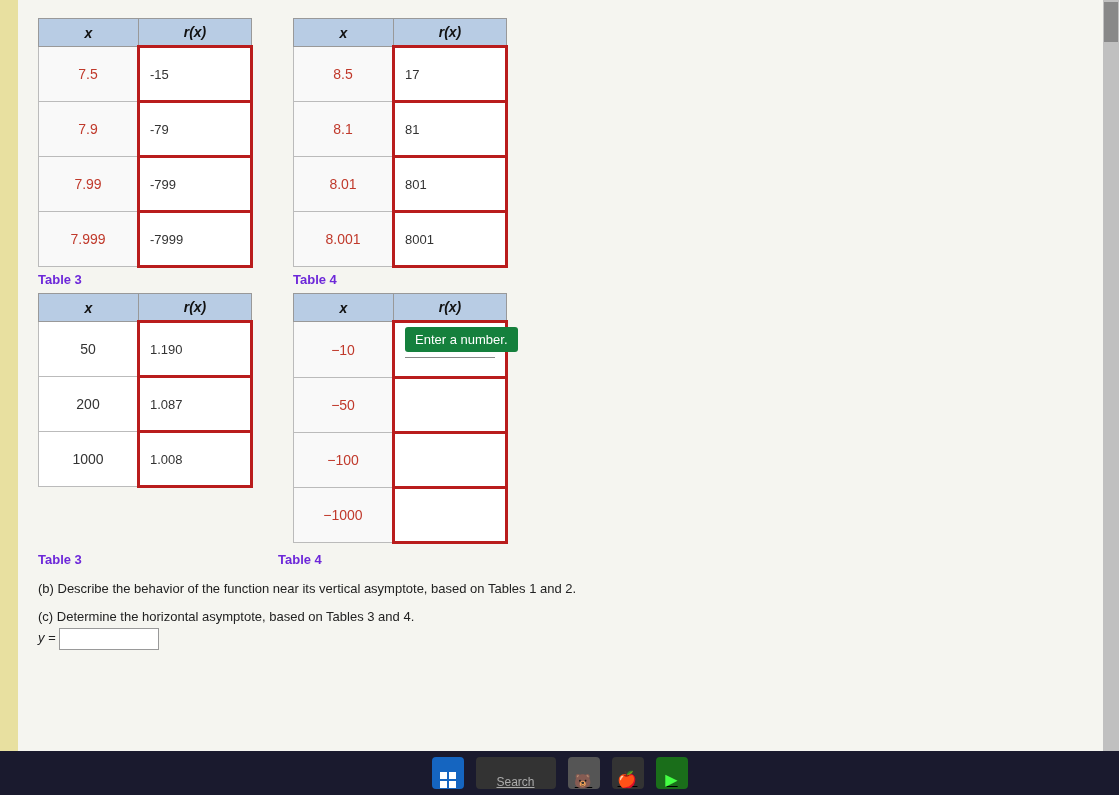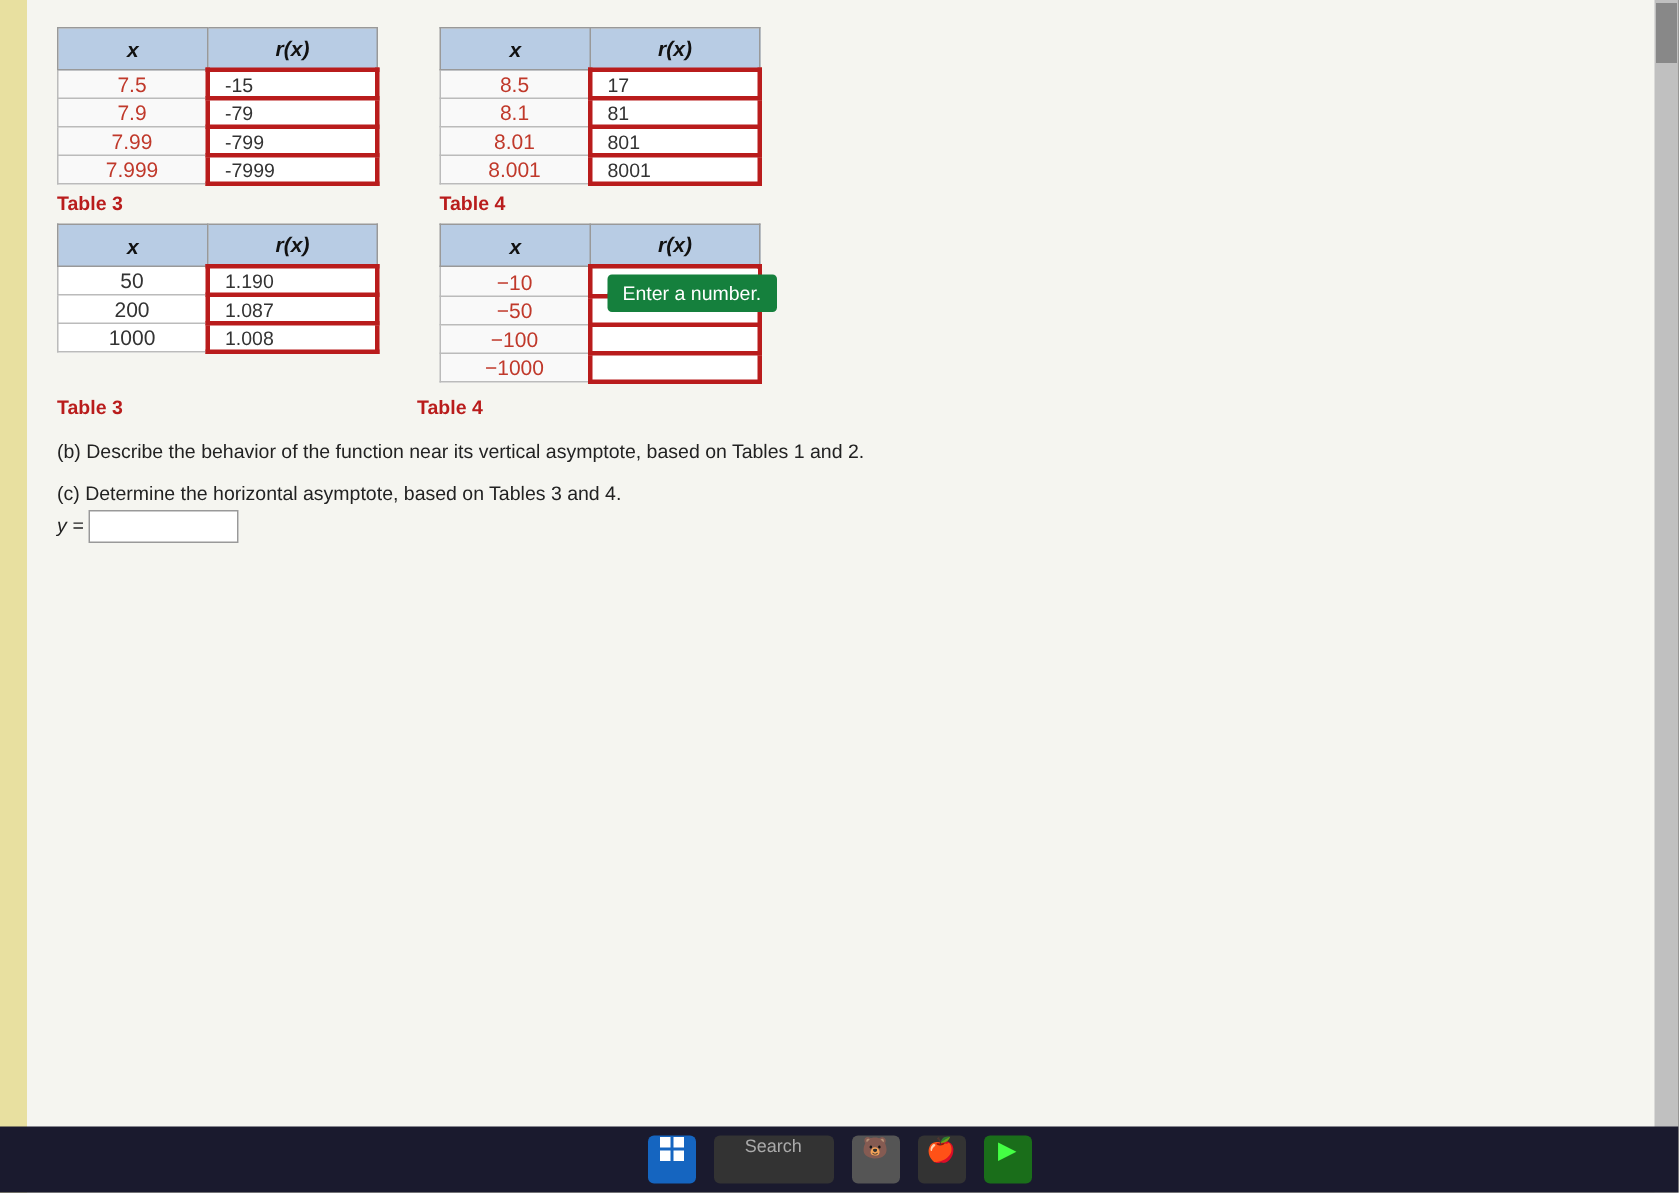--- a/index.html
+++ b/index.html
@@ -48,42 +48,42 @@
 
     .table-container {
       display: flex;
       flex-direction: column;
     }
 
     .table-label {
       font-size: 13px;
       font-weight: bold;
       margin-top: 4px;
-      color: #b91c1c;
+      color: #6d28d9;
     }
 
     table {
       border-collapse: collapse;
       min-width: 200px;
     }
 
     th {
       background: #b8cce4;
       border: 1px solid #999;
       padding: 5px 20px;
       font-style: italic;
       font-size: 14px;
       color: #111;
       text-align: center;
       min-width: 100px;
     }
 
     td {
       border: 1px solid #bbb;
-      padding: 0 10px;
+      padding: 18px 10px;
       text-align: center;
       font-size: 14px;
       color: #333;
       background: #fff;
     }
 
     td.x-col {
       color: #c0392b;
       background: #f9f9f9;
     }
@@ -195,23 +195,24 @@
       justify-content: center;
       gap: 12px;
       z-index: 20;
     }
 
     .taskbar-icon {
       width: 32px;
       height: 32px;
       border-radius: 4px;
       display: flex;
-      align-items: flex-start;
+      align-items: flex-end;
       justify-content: center;
       font-size: 18px;
+      text-decoration: underline;
     }
 
     .taskbar-icon.blue { background: #1565c0; }
     .taskbar-icon.search-bar {
       background: #333;
       width: 80px;
       border-radius: 4px;
       color: #aaa;
       font-size: 12px;
     }

